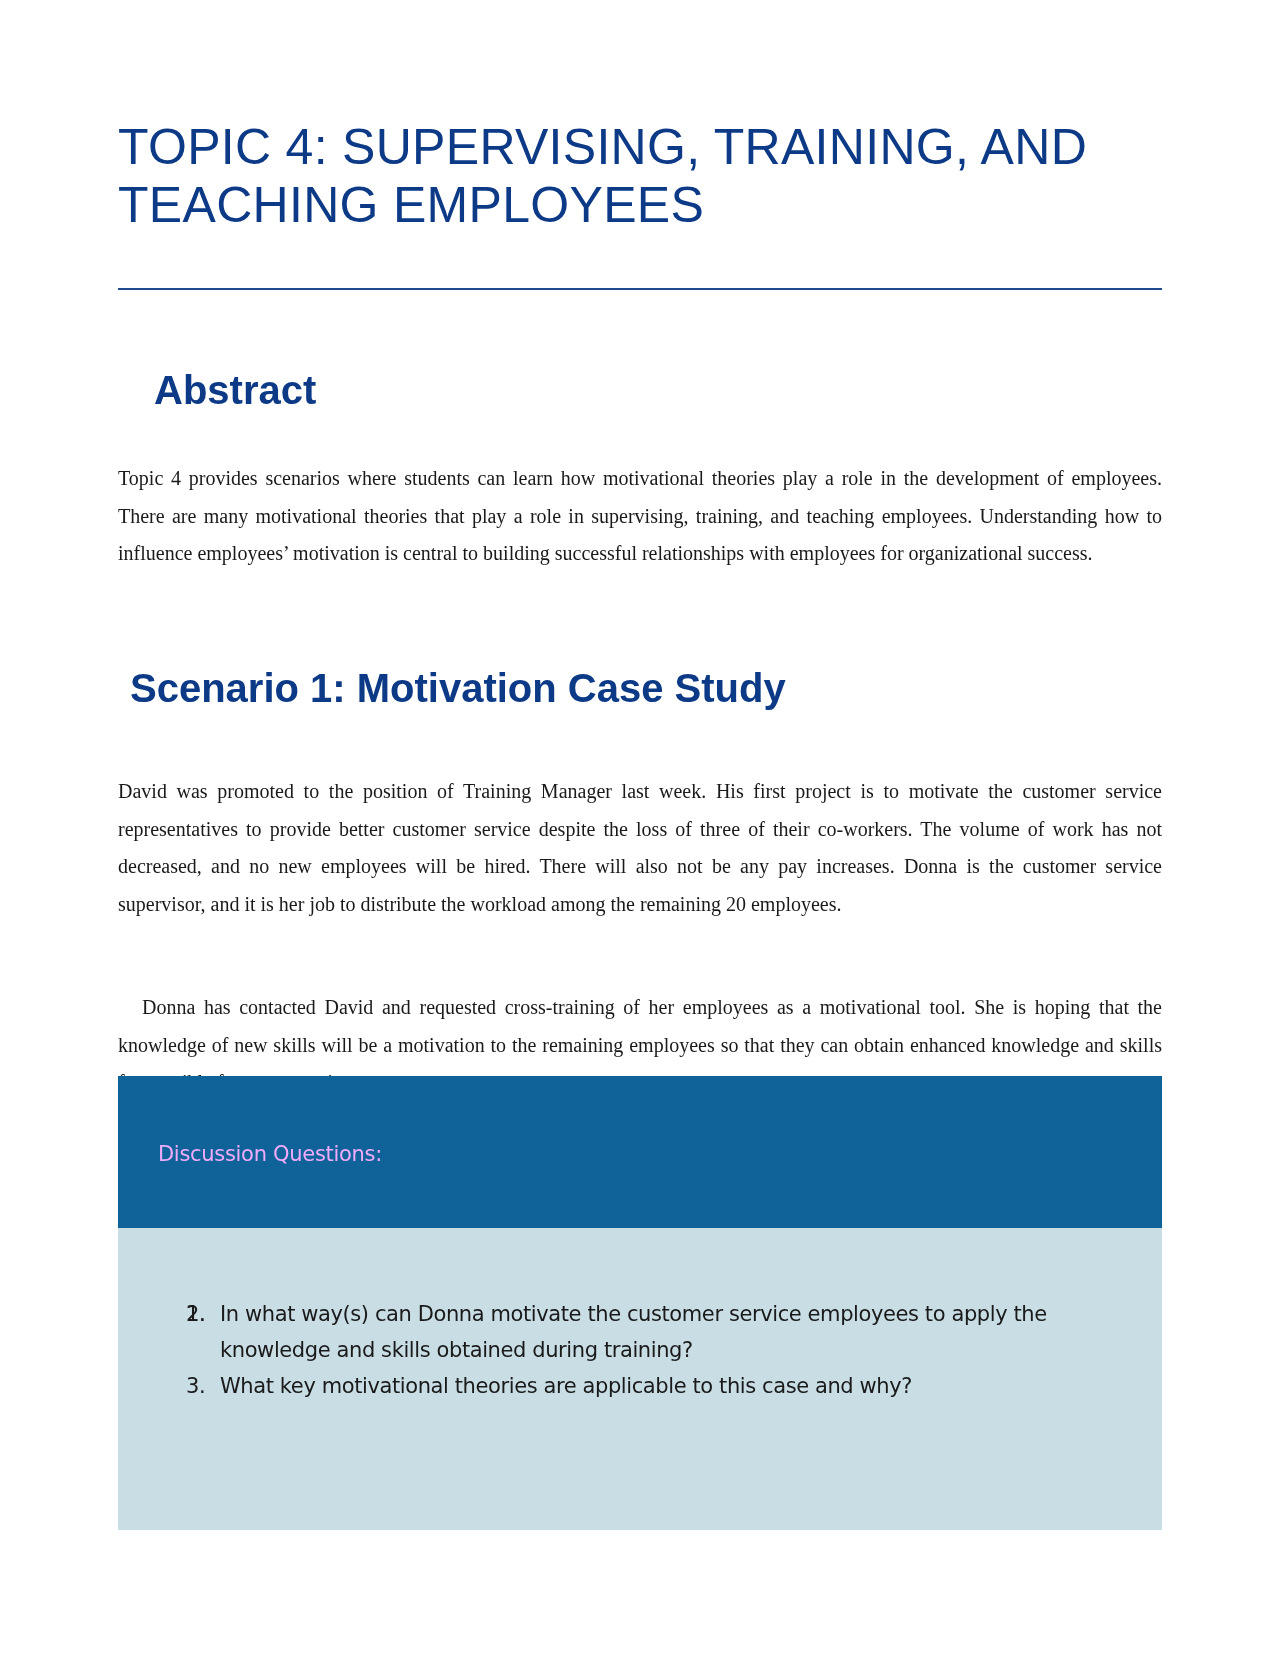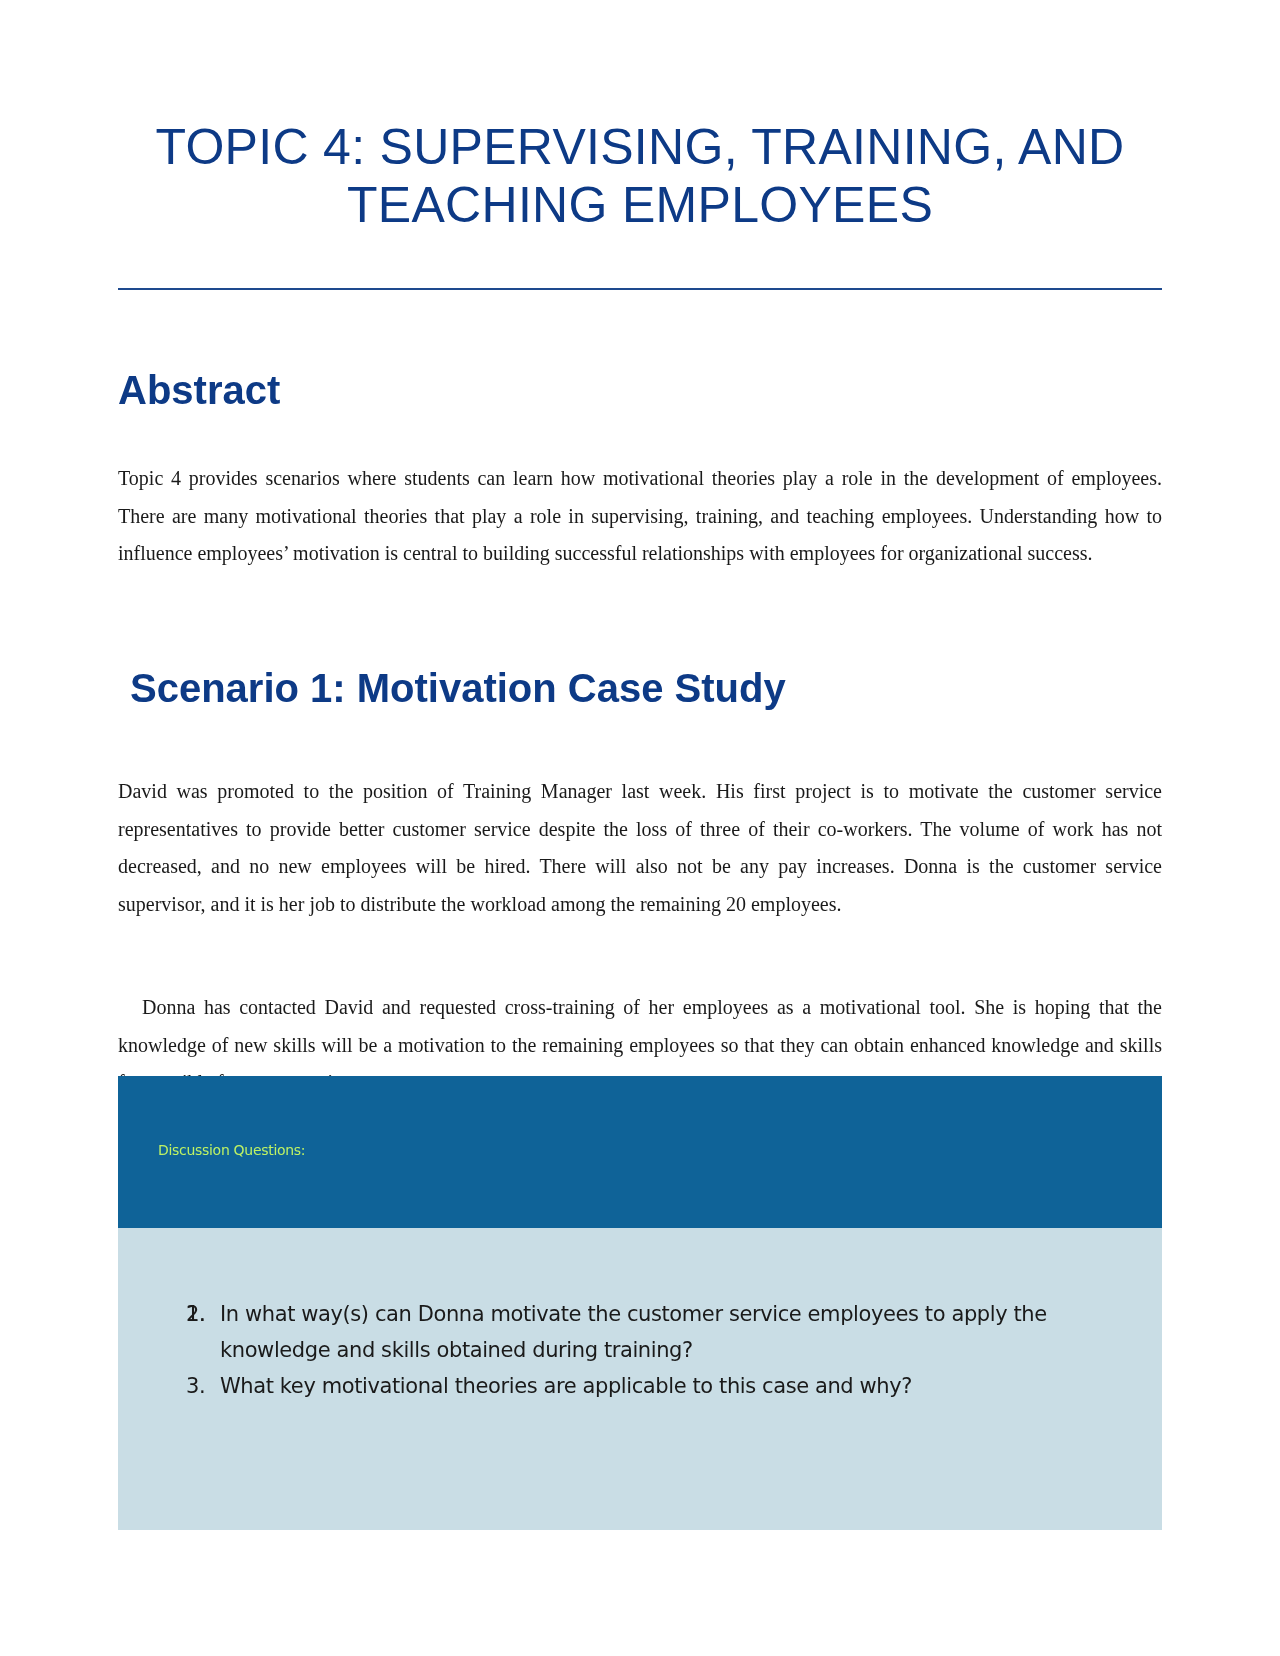--- a/index.html
+++ b/index.html
@@ -1,44 +1,44 @@
 <!DOCTYPE html>
 <html><head>
 <meta charset="utf-8">
 <style>
   html, body { margin:0; padding:0; background:#ffffff; }
   body { width:1280px; height:1656px; position:relative; overflow:hidden; }
   .page { position:absolute; left:118px; top:0; width:1044px; }
   .title {
     position:absolute; top:118px; left:0; width:1044px;
     font-family:"Liberation Sans", sans-serif; font-size:50px; line-height:58px;
-    color:#0d3a86; font-weight:normal; margin:0; letter-spacing:0.3px;text-align:center;
+    color:#0d3a86; font-weight:normal; margin:0; letter-spacing:0.3px;
   }
   .rule { position:absolute; top:288px; left:0; width:1044px; height:2px; background:#1e4a8e; }
   .h2 {
     position:absolute; left:0; font-family:"Liberation Sans", sans-serif;
     color:#0d3a86; margin:0; font-size:40px; line-height:48px;
   }
-  .abstract-h { top:366px; font-weight:600; }
+  .abstract-h { top:366px; font-weight:600;margin-left:36px; }
   .scenario-h { top:664px; font-weight:bold;margin-left:12px; }
   .para {
     position:absolute; left:0; width:1044px; margin:0;
     font-family:"Liberation Serif", serif; font-size:20px; line-height:37.5px;
     color:#1a1a1a; text-align:justify;
   }
   .abs-p { top:460px; }
   .sc-p1 { top:773px; }
   .sc-p2 { top:989px; text-indent:24px; }
   .qbox-head {
     position:absolute; top:1076px; left:0; width:1044px; height:152px;
     background:#0f6398;
   }
   .qbox-head span {
     position:absolute; left:40px; top:66px;
-    font-family:"DejaVu Sans", sans-serif; font-size:14px; color:#bef264;
+    font-family:"DejaVu Sans", sans-serif; font-size:21px; color:#f0abfc;
     letter-spacing:-0.3px;
   }
   .qbox-body {
     position:absolute; top:1228px; left:0; width:1044px; height:302px;
     background:#c9dde5;
   }
   .qlist {
     position:absolute; left:68px; top:68px; width:940px; margin:0; padding:0;
     list-style:none; font-family:"DejaVu Sans", sans-serif; font-size:21px;
     line-height:36px; color:#1a1a1a; letter-spacing:-0.4px;

